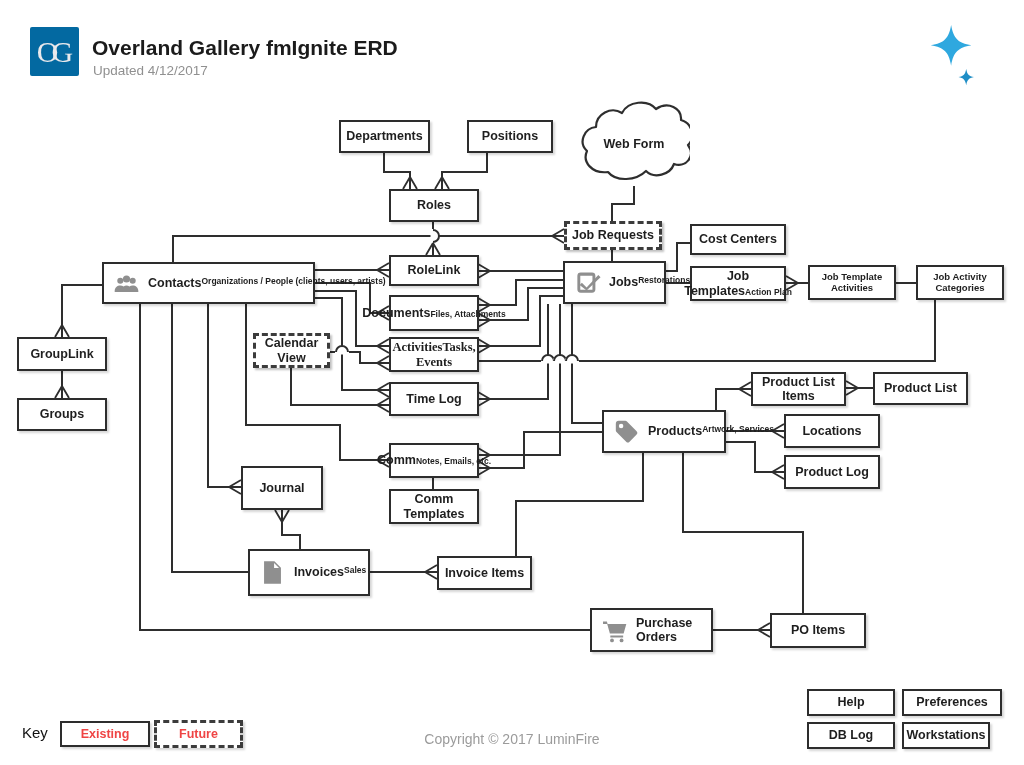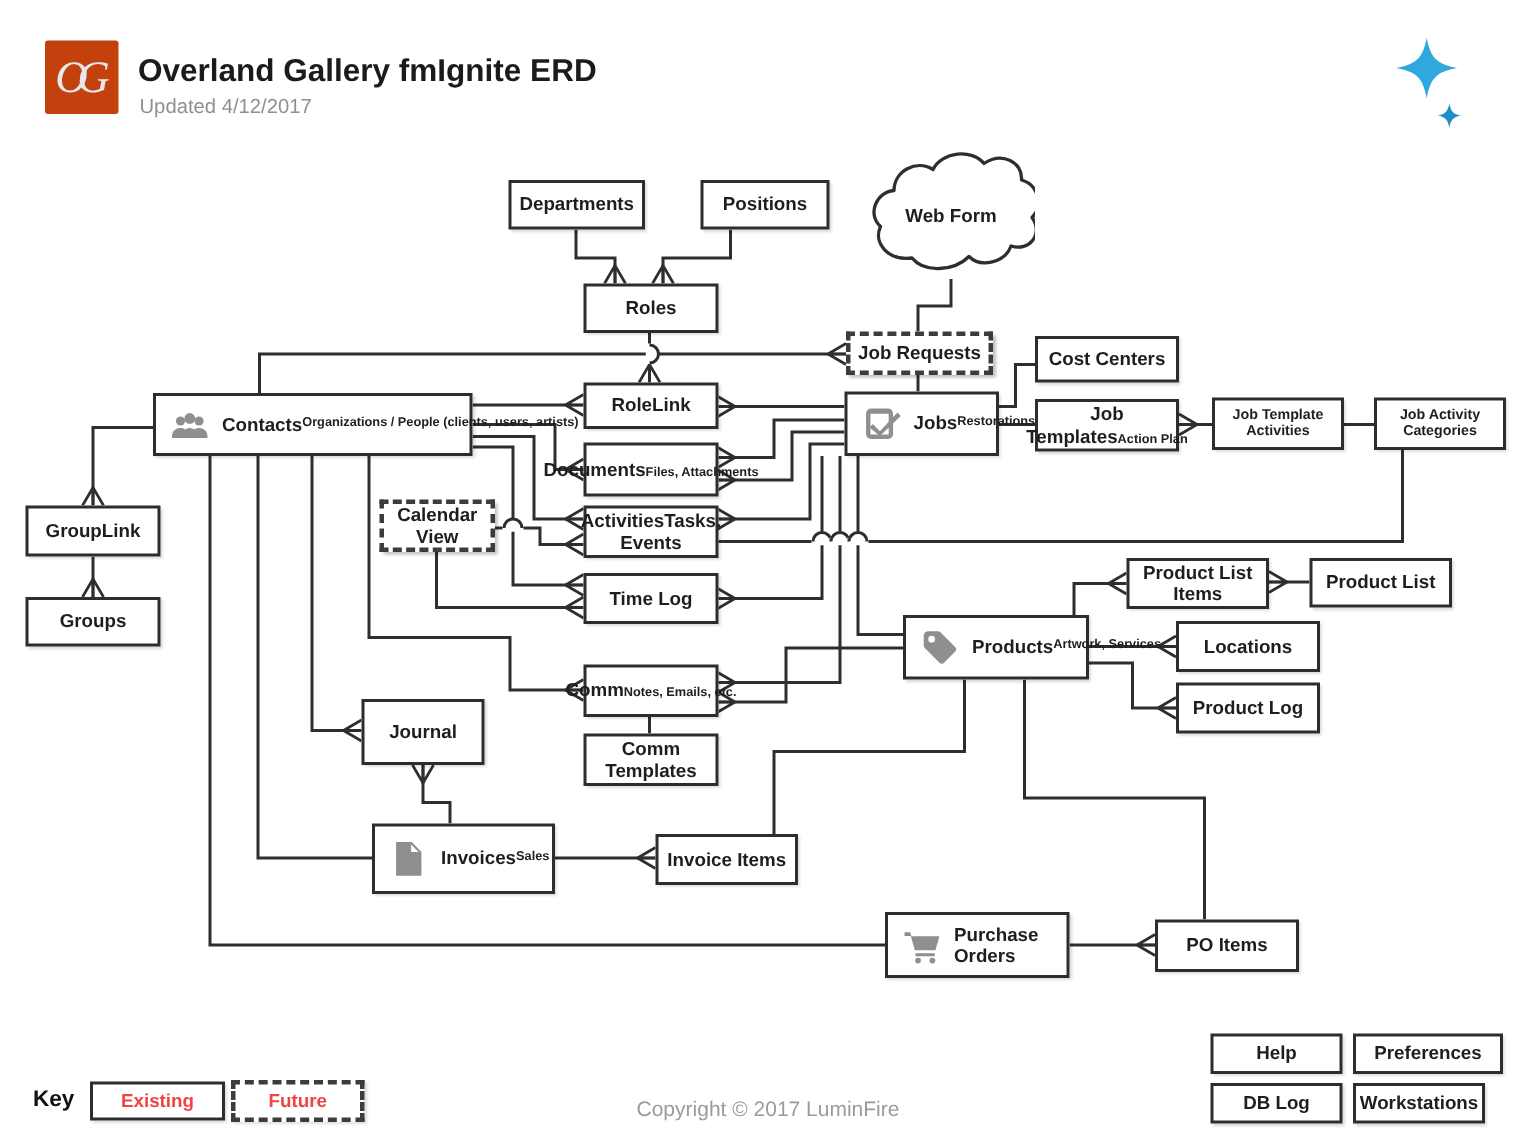--- a/index.html
+++ b/index.html
@@ -28,33 +28,33 @@
   .ent.iconbox .txt{display:flex;flex-direction:row;align-items:flex-start;}
   .ent .icon{width:27px;height:27px;flex:0 0 auto;}
   .ent .icon svg{width:100%;height:100%;fill:#8f8f8f;}
   .ent.future{border:3px dashed #3c3c3c;box-shadow:2px 2px 2px rgba(0,0,0,.25);}
   .ent.cloud{border:none;background:transparent;box-shadow:none;padding:0;}
   .cloud .cloudshape{position:absolute;left:0;top:0;width:100%;height:100%;}
   .cloud .lbl{position:relative;z-index:1;padding-top:4px;}
   
   #wires{position:absolute;left:0;top:0;z-index:1;}
   
-  .key-label{position:absolute;left:22px;top:724px;font-size:15px;font-weight:700;color:#111;}
+  .key-label{position:absolute;left:22px;top:724px;font-size:15px;font-weight:400;color:#111;}
   .keybox{position:absolute;box-sizing:border-box;background:#fff;border:2px solid #2d2d2d;
           display:flex;align-items:center;justify-content:center;font-weight:700;font-size:12.5px;
           color:#ef4444;box-shadow:1.5px 1.5px 2px rgba(0,0,0,.16);z-index:3;}
   .keybox.future{border:3px dashed #3c3c3c;}
   .copyright{position:absolute;left:0;right:0;top:731px;text-align:center;font-size:14px;color:#9b9b9b;z-index:2;}
 </style>
 </head>
 <body>
 
 <div id="stage">
 
-  <div class="og-logo" style="background: #c2410c; font-style: italic;">
+  <div class="og-logo" style="background: #0369a1;">
     <span>OG</span>
   </div>
   <div class="app-title">Overland Gallery fmIgnite ERD</div>
   <div class="app-sub">Updated 4/12/2017</div>
 
   <div class="brand">
     <svg class="brand-star" viewBox="0 0 60 64">
       <path id="bigstar" d="M26 1 C28.5 15 33 19.5 47 22 C33 24.5 28.5 29 26 43 C23.5 29 19 24.5 5 22 C19 19.5 23.5 15 26 1 Z" fill="#2fa8df"></path>
       <path id="smallstar" d="M40 44 C41.3 51 43.5 53.2 50 54.5 C43.5 55.8 41.3 58 40 65 C38.7 58 36.5 55.8 30 54.5 C36.5 53.2 38.7 51 40 44 Z" transform="scale(0.8) translate(12,14)" fill="#1f8ec6"></path>
     </svg>
@@ -198,21 +198,21 @@
       </div>
       <div class="ent" style="left: 389px; top: 255px; width: 90px; height: 31px;">
         <span class="txt"><span>RoleLink</span></span>
       </div>
       <div class="ent" style="left: 389px; top: 295px; width: 90px; height: 36px;">
         <span class="txt"><span>Documents</span><span class="sub">Files, Attachments</span></span>
       </div>
       <div class="ent future" style="left: 253px; top: 333px; width: 77px; height: 35px;">
         <span class="txt"><span>Calendar View</span></span>
       </div>
-      <div class="ent" style="left: 389px; top: 337px; width: 90px; height: 35px;">
+      <div class="ent" style="left: 389px; top: 337px; width: 90px; height: 35px; font-family: Liberation Serif, serif;">
         <span class="txt"><span>Activities</span><span class="line2">Tasks, Events</span></span>
       </div>
       <div class="ent" style="left: 17px; top: 337px; width: 90px; height: 34px;">
         <span class="txt"><span>GroupLink</span></span>
       </div>
       <div class="ent" style="left: 17px; top: 398px; width: 90px; height: 33px;">
         <span class="txt"><span>Groups</span></span>
       </div>
       <div class="ent" style="left: 389px; top: 382px; width: 90px; height: 34px;">
         <span class="txt"><span>Time Log</span></span>

